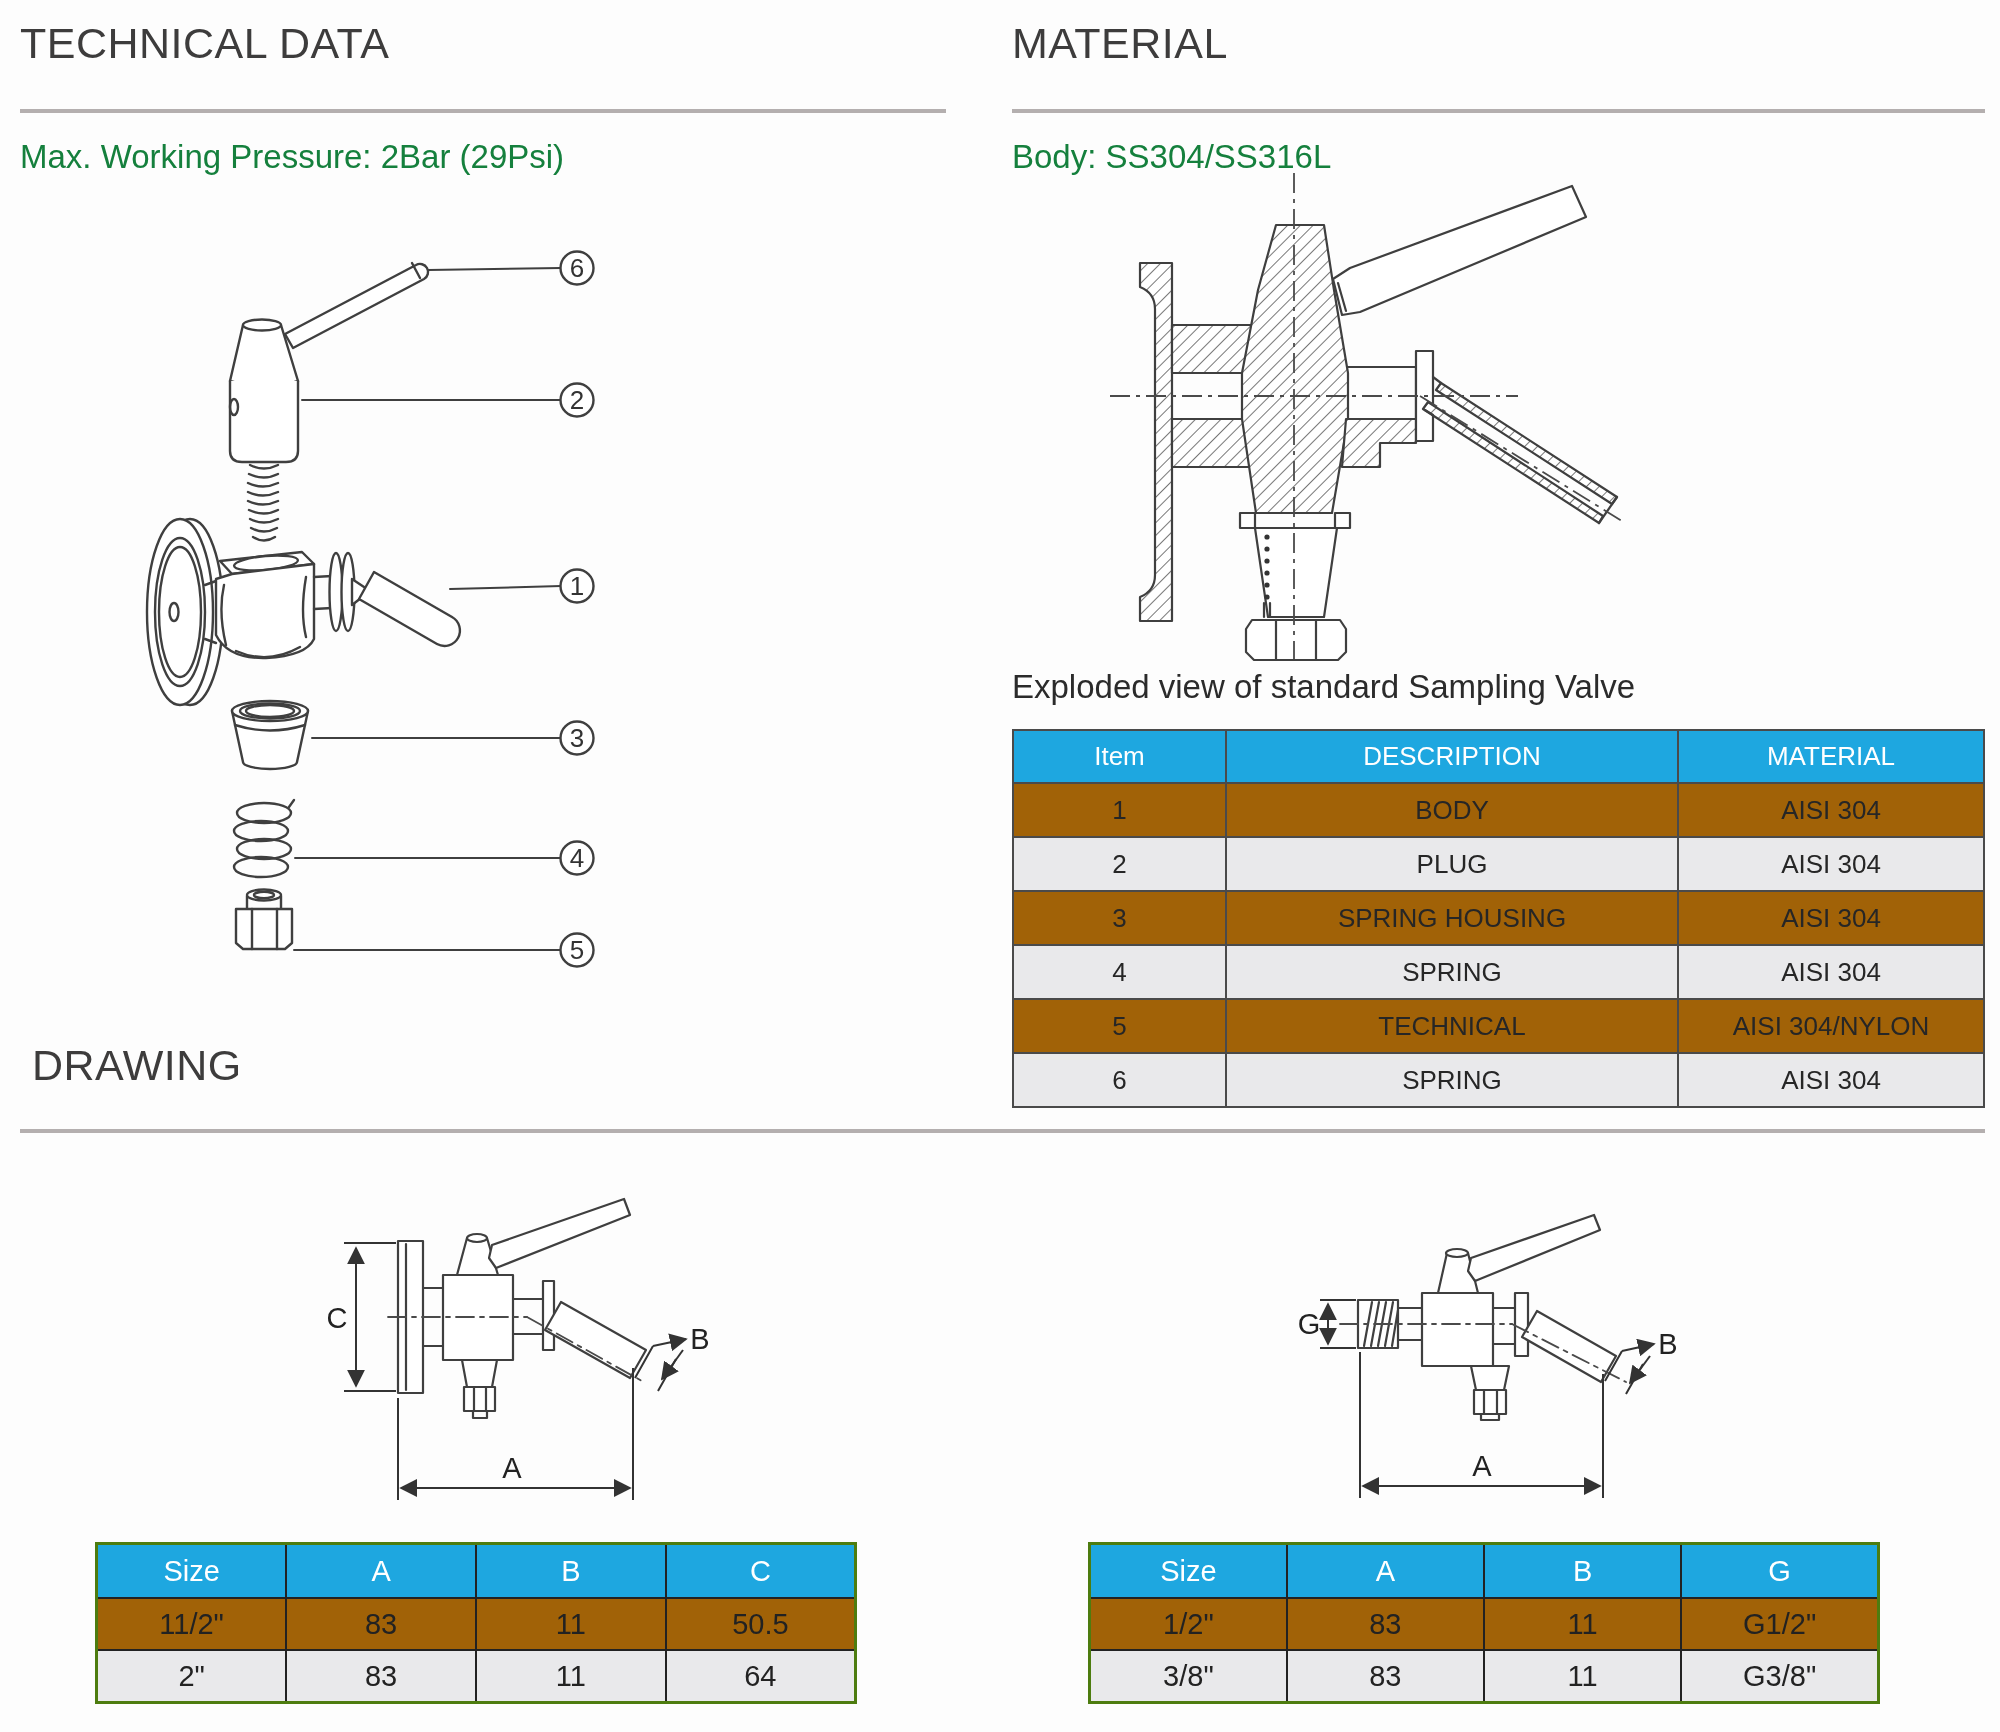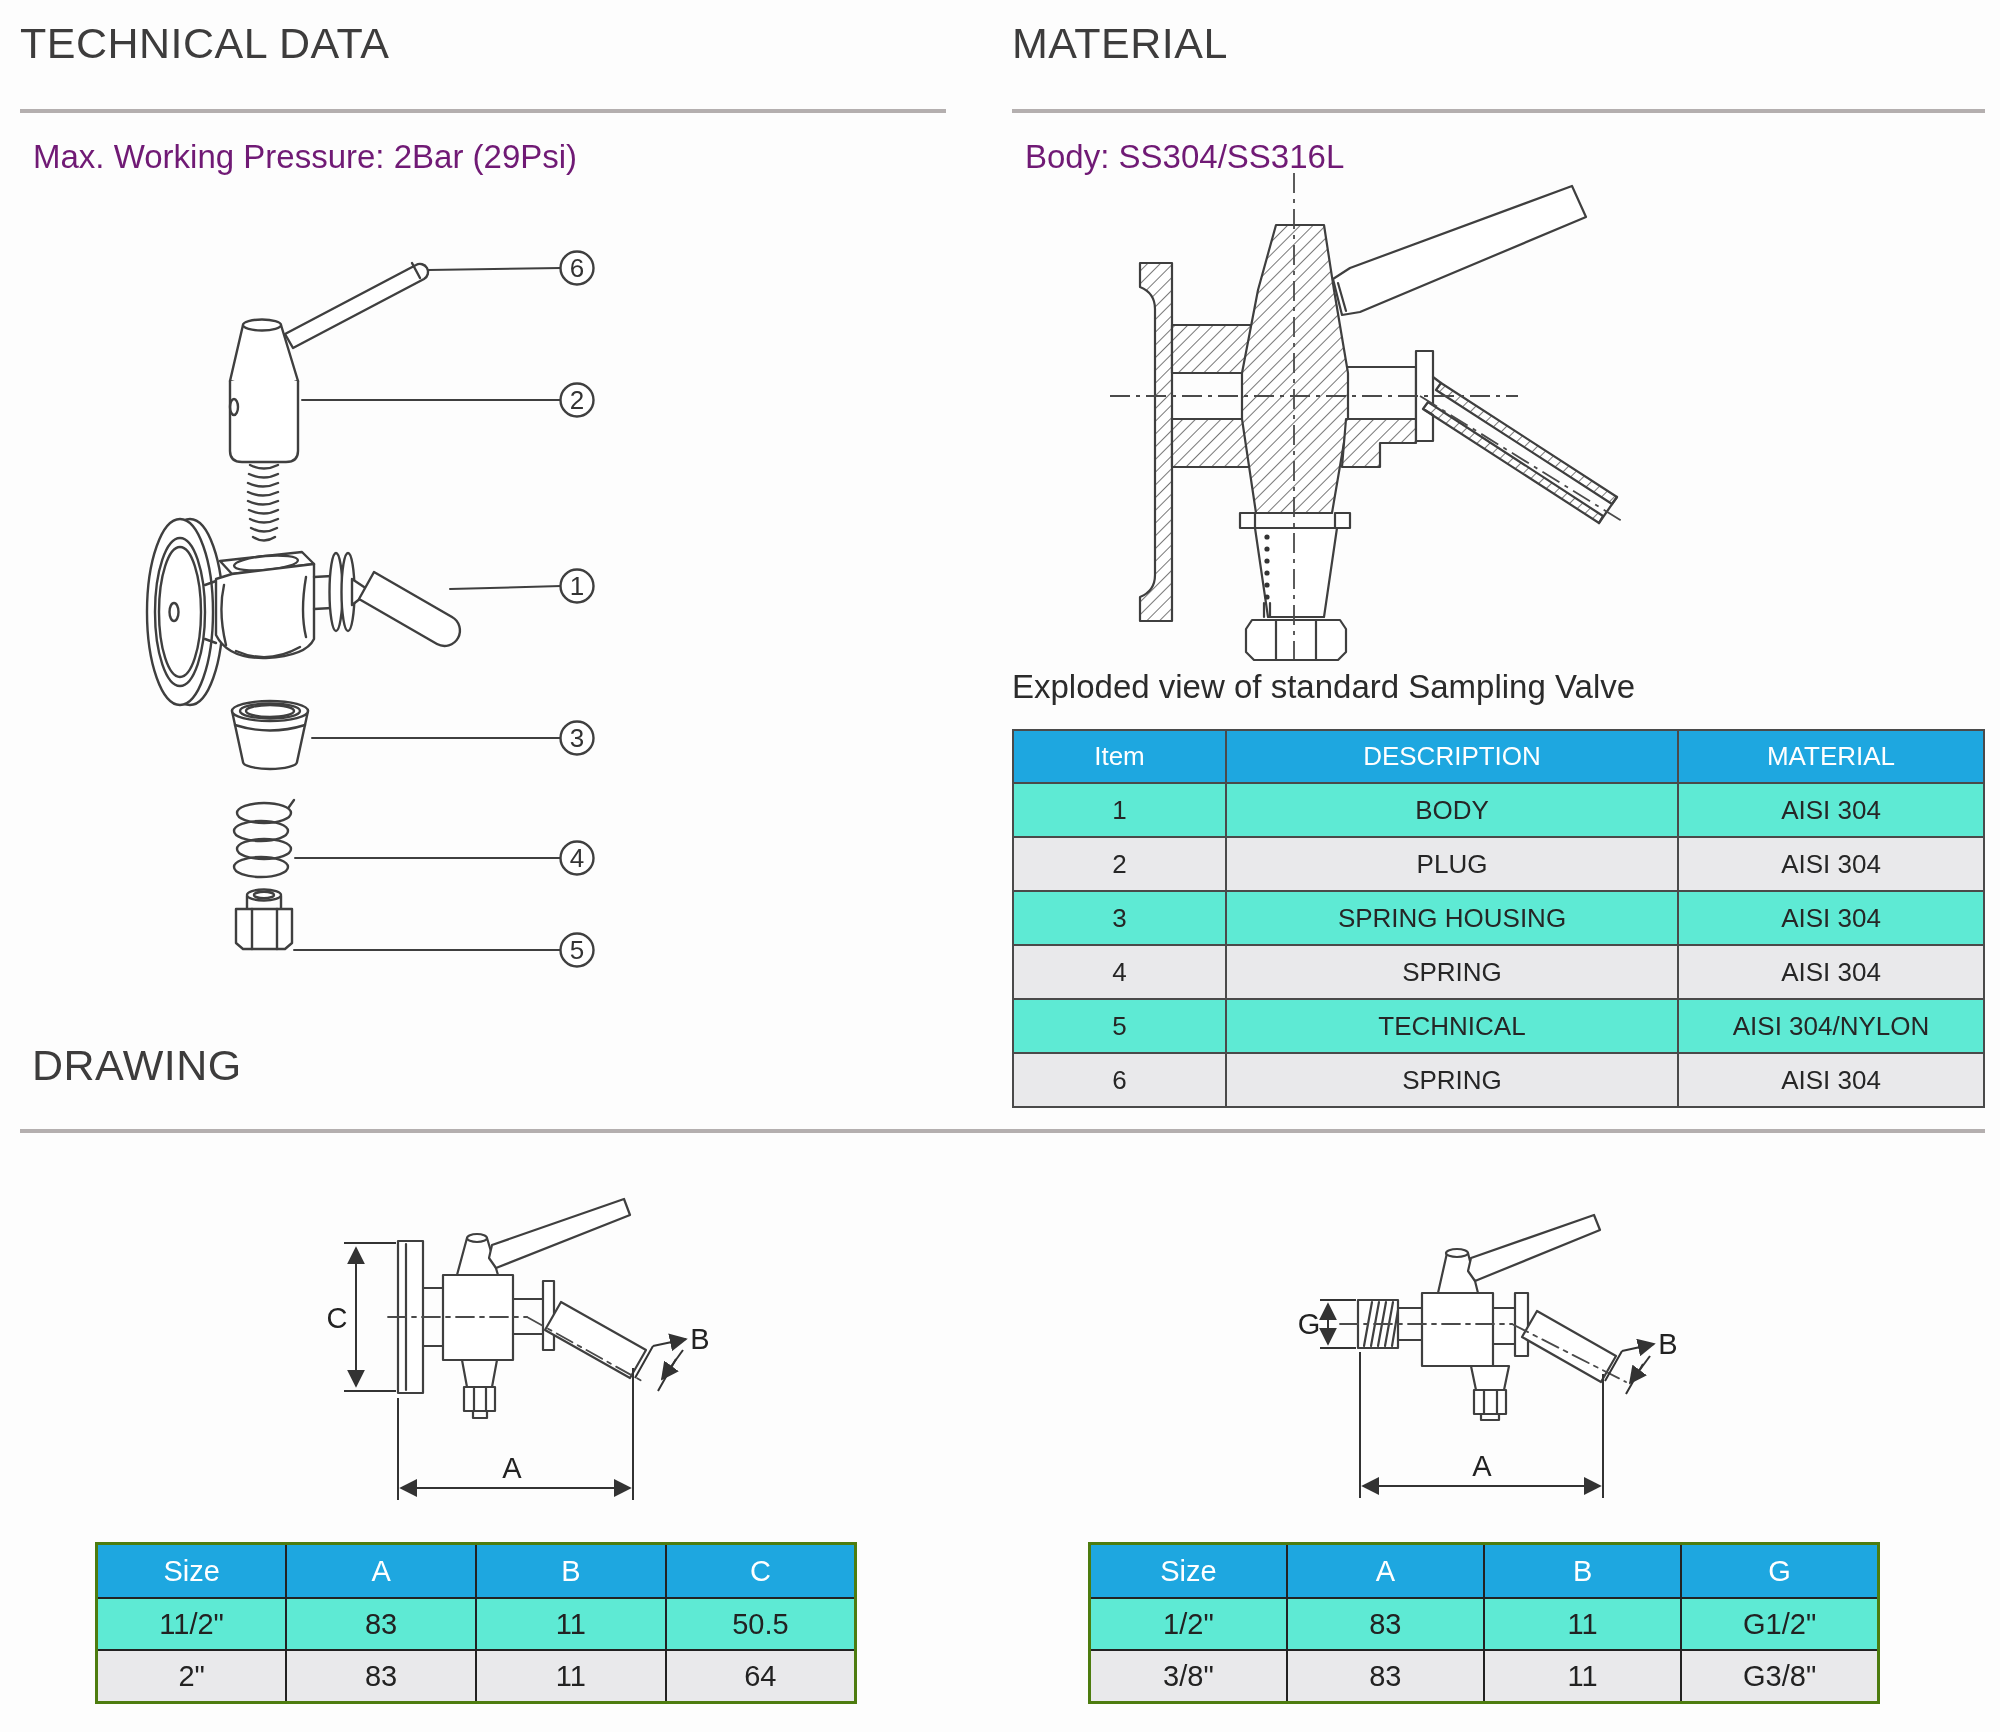--- a/index.html
+++ b/index.html
@@ -1,25 +1,25 @@
 <!DOCTYPE html>
 <html><head>
 <meta charset="utf-8">
 <style>
   html,body{margin:0;padding:0;background:#fff;}
   .page{position:relative;width:2000px;height:1732px;background:#fdfdfd;
         font-family:"Liberation Sans", sans-serif;overflow:hidden;}
   .h-title{position:absolute;font-size:43px;color:#3d3c3c;letter-spacing:.5px;
            line-height:1;white-space:nowrap;}
-  .h-sub{position:absolute;font-size:33px;color:#701a75;white-space:nowrap;margin-left:13px;}
+  .h-sub{position:absolute;font-size:33px;color:#15803d;white-space:nowrap;}
   .h-cap{position:absolute;font-size:33px;color:#2b2b2b;white-space:nowrap;}
   .rule{position:absolute;height:4px;background:#b4afaf;}
   svg{position:absolute;}
   svg text{font-family:"Liberation Sans", sans-serif;}
-  table{position:absolute;border-collapse:collapse;table-layout:fixed;background:#5eead4;border-radius:27px;}
+  table{position:absolute;border-collapse:collapse;table-layout:fixed;background:#a16207;border-radius:27px;}
   .mtable{border:2px solid #3c3c3c;}
   .mtable th{background:#1ea7e0;color:#fff;font-weight:normal;font-size:26px;
              height:49px;border:2px solid #4a4a4a;}
   .mtable td{font-size:26px;color:#262626;text-align:center;height:50px;
              border:2px solid #4a4a4a;}
   .mtable tr.alt td{background:#e9e9eb;}
   .dtable{border:3px solid #4d7c0f;}
   .dtable th{background:#1ea7e0;color:#fff;font-weight:normal;font-size:29px;
              height:50px;border:2px solid #222;}
   .dtable td{font-size:29px;color:#222;text-align:center;height:48px;

